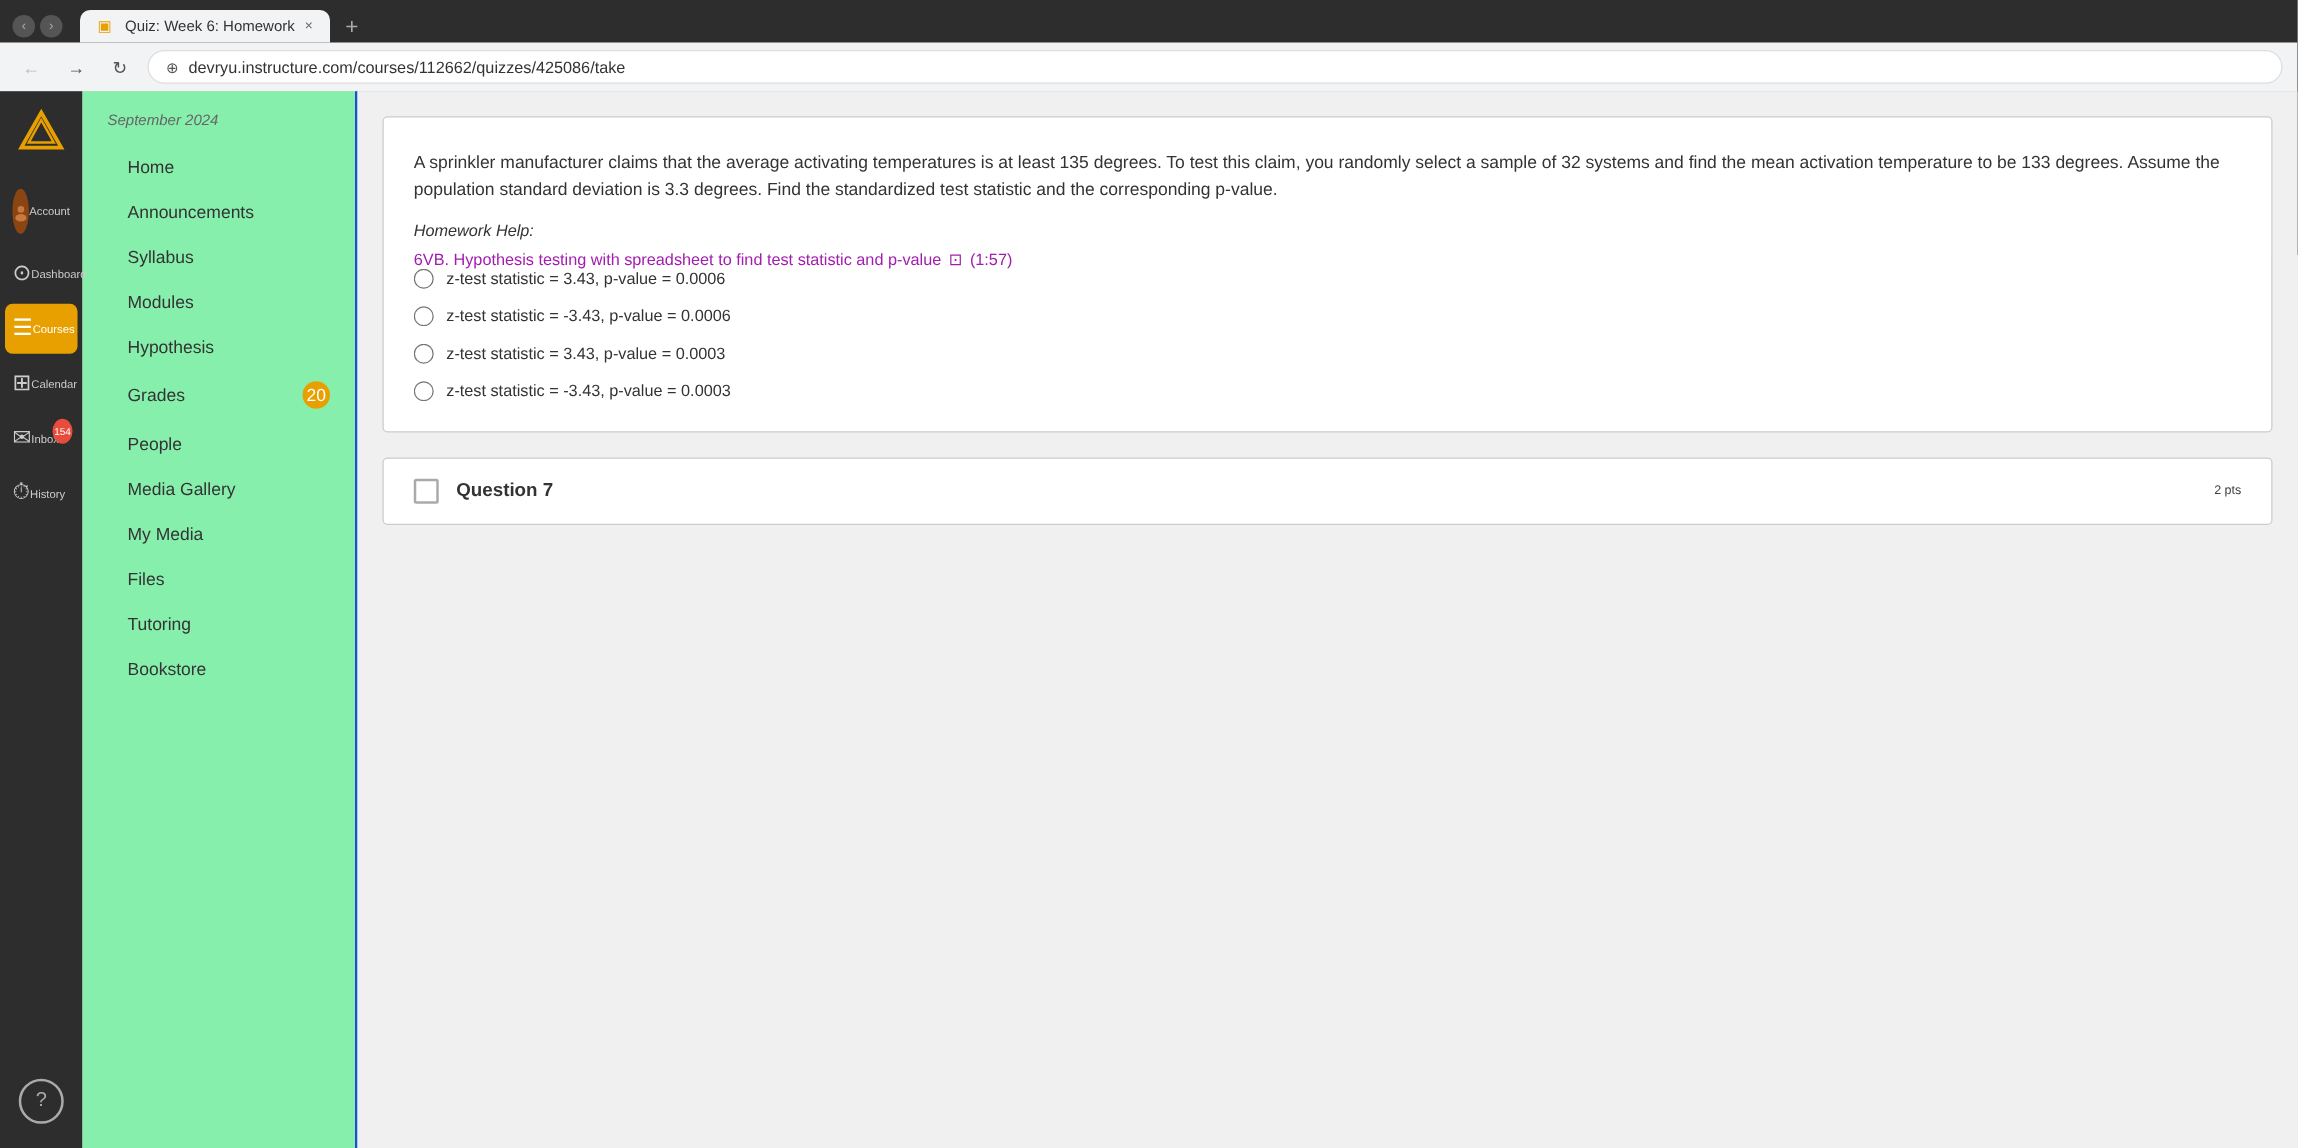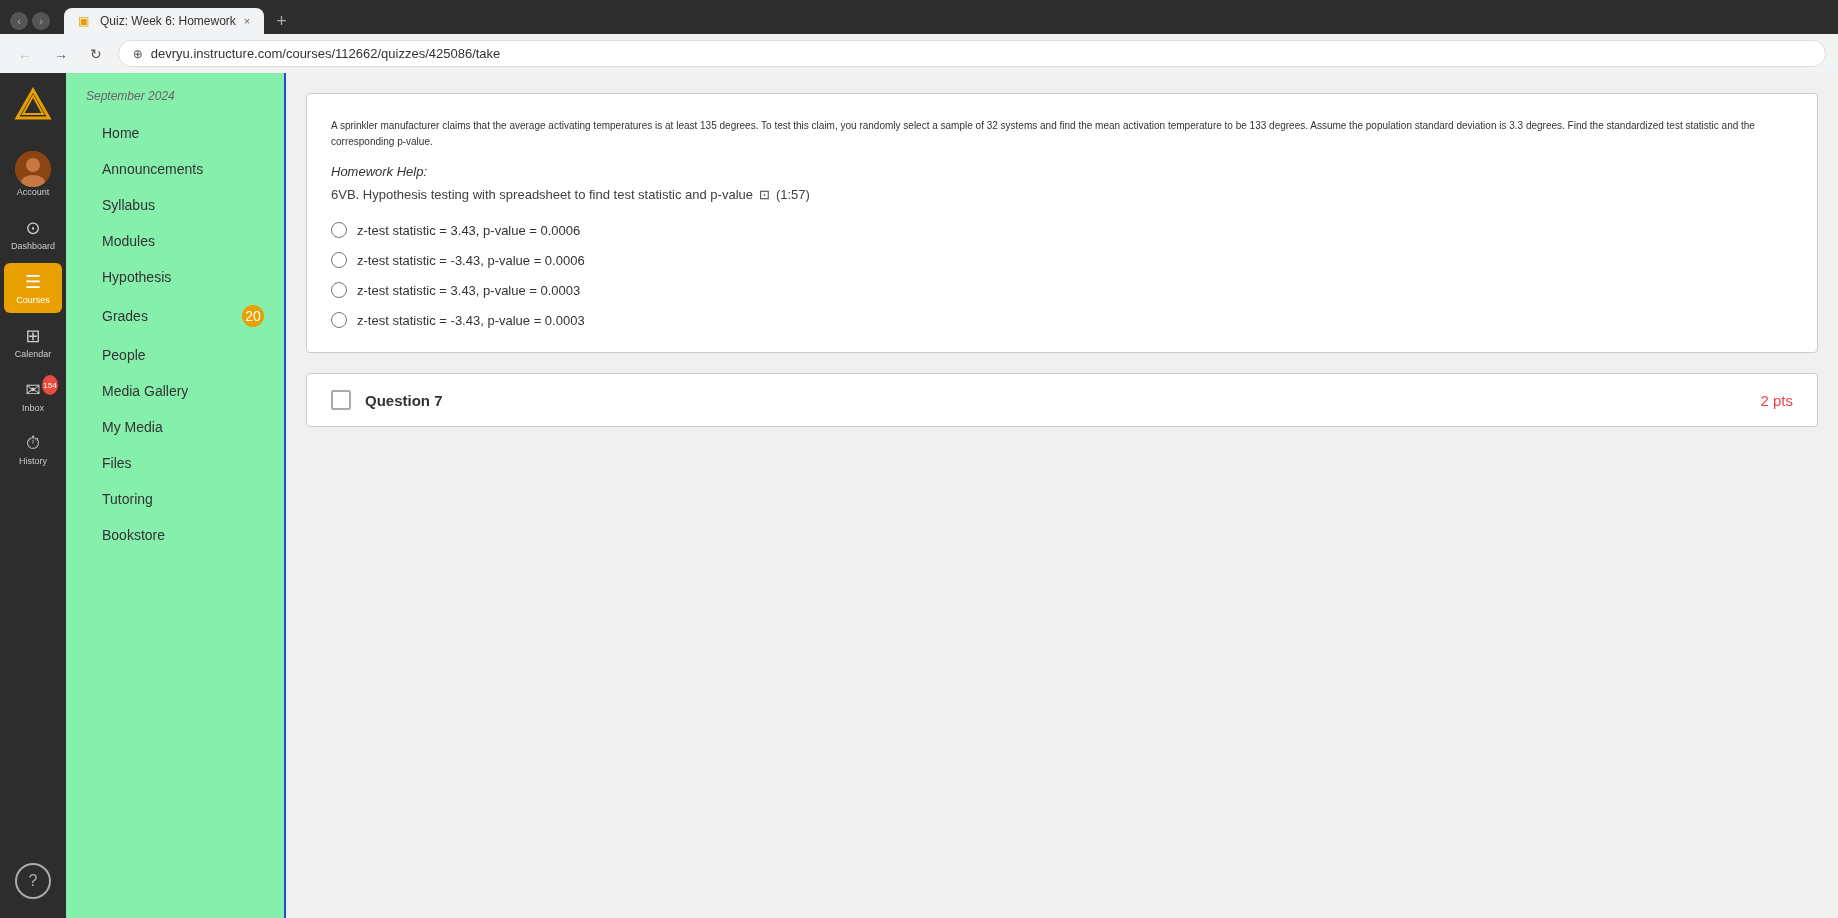--- a/index.html
+++ b/index.html
@@ -104,21 +104,21 @@
       gap: 4px;
       flex-shrink: 0;
     }
     .sidebar-logo {
       width: 46px; height: 46px;
       margin-bottom: 10px;
       display: flex; align-items: center; justify-content: center;
     }
     .sidebar-nav-item {
       display: flex;
-      flex-direction: column;
+      flex-direction: row;
       align-items: center;
       padding: 8px 6px;
       border-radius: 6px;
       cursor: pointer;
       width: 58px;
       position: relative;
     }
     .sidebar-nav-item.active {
       background: #e8a000;
     }
@@ -210,39 +210,38 @@
 
     
     .question-card {
       background: white;
       border: 1px solid #ccc;
       border-radius: 4px;
       padding: 24px;
       margin-bottom: 20px;
     }
     .question-text {
-      font-size: 10px;
+      font-size: 14px;
       color: #333;
       line-height: 1.6;
       margin-bottom: 14px;
     }
     .homework-help-label {
       font-style: italic;
       font-size: 13px;
       color: #333;
       margin-bottom: 8px;
     }
     .homework-link {
-      color: #404040;
+      color: #a21caf;
       font-size: 13px;
       text-decoration: none;
       display: flex;
       align-items: center;
       gap: 6px;
-      margin-bottom: 20px;
     }
     .answer-options {
       display: flex;
       flex-direction: column;
       gap: 14px;
     }
     .answer-option {
       display: flex;
       align-items: center;
       gap: 10px;
@@ -271,22 +270,22 @@
       border-radius: 2px;
       flex-shrink: 0;
     }
     .next-question-title {
       font-size: 15px;
       font-weight: bold;
       color: #333;
     }
     .pts-label {
       margin-left: auto;
-      font-size: 15px;
-      color: #ef4444;
+      font-size: 10px;
+      color: #404040;
     }
   </style>
 </head>
 <body>
 
 <div class="browser-chrome">
   <div class="tab-bar">
     <div class="tab-controls">
       <button class="tab-control-btn">‹</button>
       <button class="tab-control-btn">›</button>

